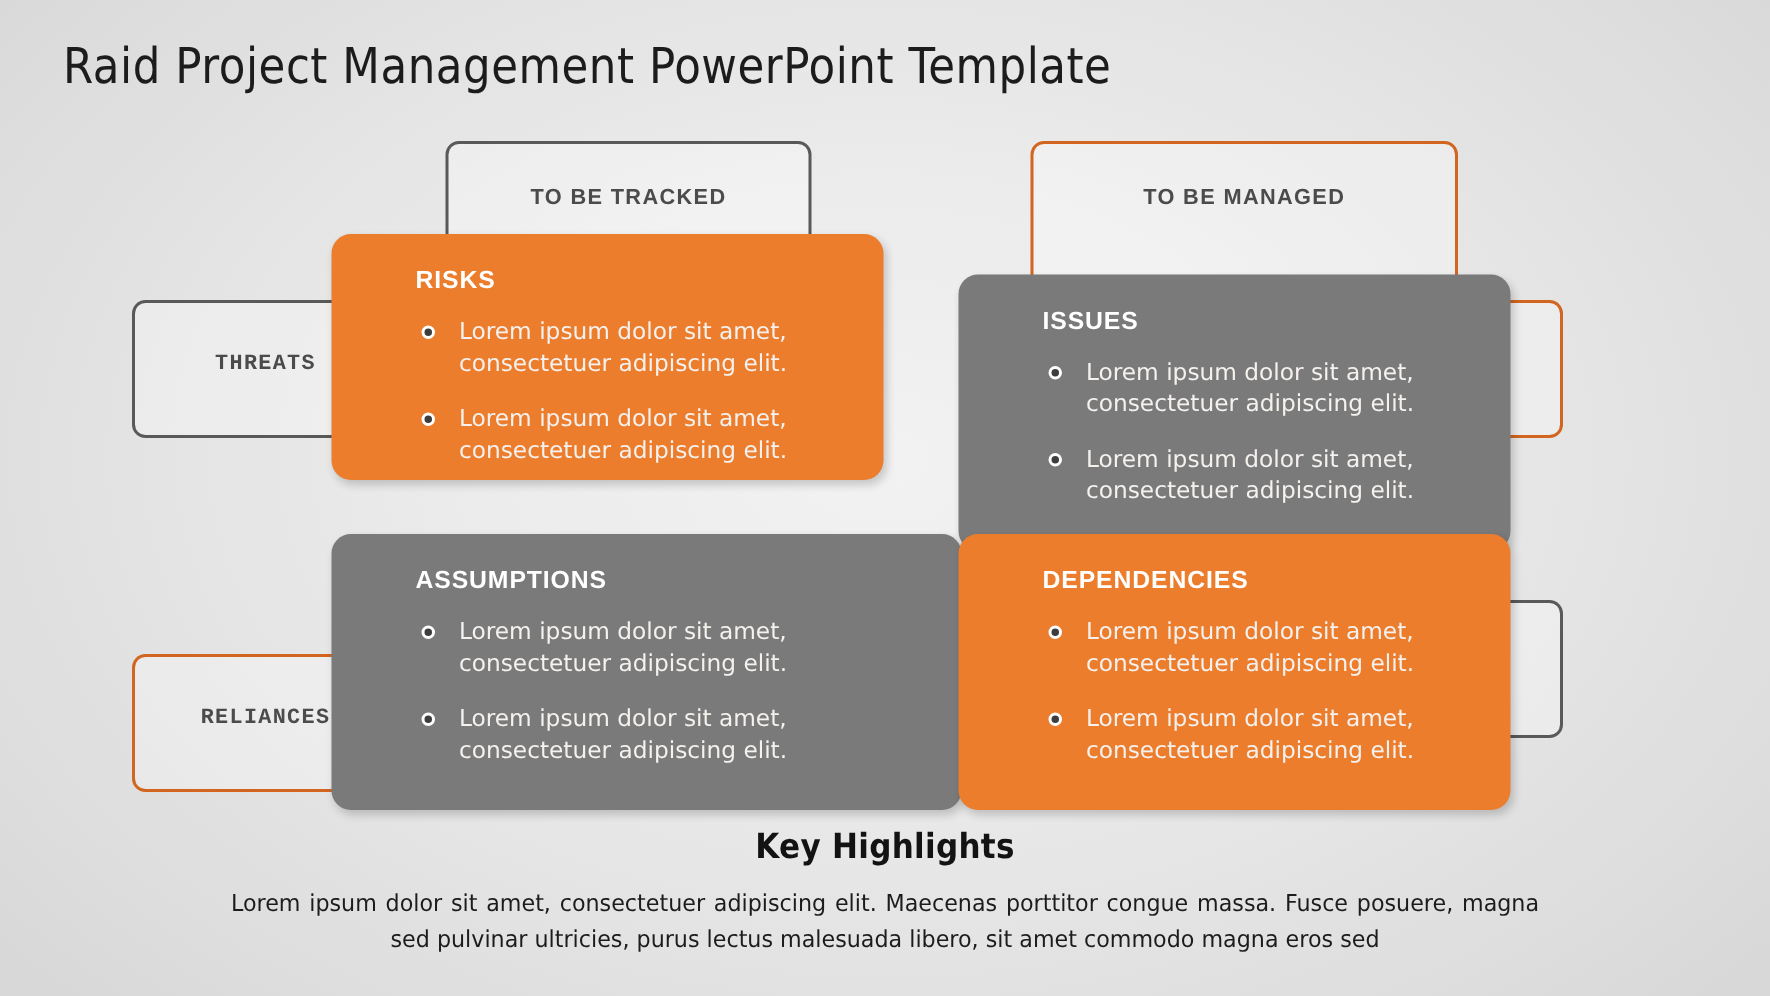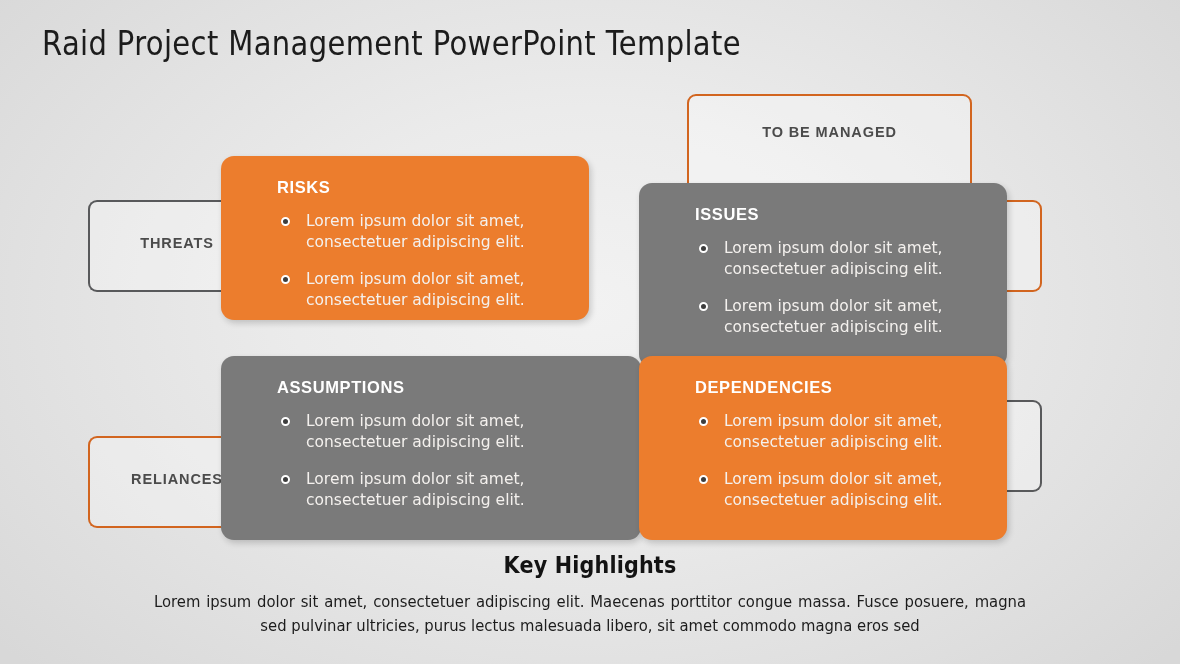--- a/index.html
+++ b/index.html
@@ -70,21 +70,21 @@
   #ghost-managed {
     left: 687px;  top: 94px;  width: 285px;
     border-color: #d2651f;
   }
 
   
   .ghost-side {
     height: 92px;
     border: 2px solid;
   }
-  .ghost-left  { border-radius: 9px 0 0 9px; }
+  .ghost-left  { border-radius: 9px 0 0 9px; font-family: Liberation Mono, monospace; }
   .ghost-right { border-radius: 0 9px 9px 0; }
   .ghost-side .ghost-label {
     left: 0; right: 0;
     top: 33px;
     text-align: center;
   }
   #ghost-threats {
     left: 88px; top: 200px; width: 176px;
     border-color: #58595b;
     border-right: none;
@@ -186,20 +186,23 @@
     transform: scaleX(0.95);
   }
 </style>
 </head>
 <body>
 
 <div id="slide">
 
   <div class="slide-title">Raid Project Management PowerPoint Template</div>
 
+  <div class="ghost ghost-top" id="ghost-tracked">
+    <span class="ghost-label">TO BE TRACKED</span>
+  </div>
 
   <div class="ghost ghost-top" id="ghost-managed">
     <span class="ghost-label">TO BE MANAGED</span>
   </div>
 
   <div class="ghost ghost-side ghost-left" id="ghost-threats">
     <span class="ghost-label">THREATS</span>
   </div>
 
   <div class="ghost ghost-side ghost-left" id="ghost-reliances">

